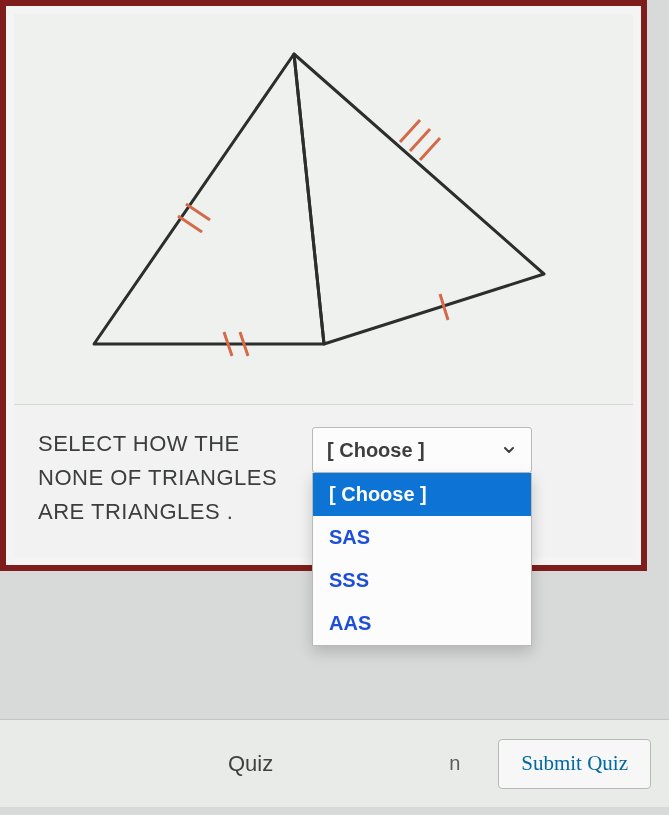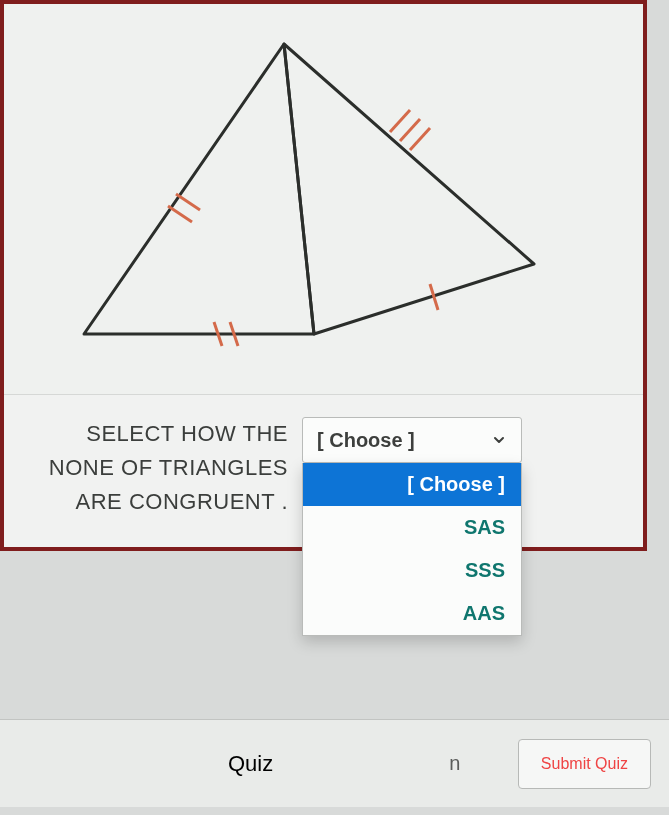--- a/index.html
+++ b/index.html
@@ -6,24 +6,23 @@
   body {
     font-family: "Helvetica Neue", Arial, sans-serif;
     background: #d8dad9;
     width: 669px;
     height: 815px;
     overflow: hidden;
     position: relative;
   }
   .question-card {
     background: #f3f4f3;
-    border: 4px solid #7f1d1d;
+    border: 6px solid #7f1d1d;
     margin: 0 22px 0 0;
-    padding: 0;
-    text-align: right;
+    padding: 8px;
   }
   .figure-area {
     background: #eff1ef;
     padding: 10px 20px 20px 30px;
     border-bottom: 1px solid #d6d8d6;
   }
   .triangle-svg { display:block; }
   .prompt-row {
     display: flex;
     align-items: flex-start;
@@ -61,58 +60,59 @@
     width: 220px;
     background: #fbfcfb;
     border: 1px solid #b9bbb9;
     border-top: none;
     box-shadow: 0 6px 14px rgba(0,0,0,.18);
     z-index: 50;
   }
   .dropdown-item {
     padding: 10px 16px;
     font-size: 20px;
-    color: #0f766e;
+    color: #1d4ed8;
     cursor: pointer;
   }
   .dropdown-item.selected {
     background: #0d74d6;
     color: #fff;
   }
   .footer-bar {
     position: absolute;
     left: 0; right: 0;
     bottom: 8px;
     border-top: 1px solid #c2c4c2;
     background: #e9ebe9;
     height: 88px;
     display: flex;
     align-items: center;
     padding: 0 18px;
   }
   .quiz-label {
     font-size: 22px;
-    color: #000000;
+    color: #404040;
     margin-left: 210px;
   }
   .stray-n {
     font-size: 20px;
     color: #5a5c5a;
     margin-left: 176px;
   }
   .submit-btn {
     margin-left: auto;
     height: 50px;
     padding: 0 22px;
     background: #f6f7f6;
     border: 1px solid #b7b9b7;
     border-radius: 4px;
-    font-size: 16px;
-    color: #ef4444;
+    font-size: 21px;
+    color: #0369a1;
     cursor: pointer;
+    font-family: Liberation Serif, serif;
   }
   .chev { width:16px; height:16px; }
 </style>
 </head>
 <body>
 
 <div class="question-card">
 
   <div class="figure-area">
     <svg class="triangle-svg" width="520" height="360" viewBox="0 0 520 360">
@@ -136,21 +136,21 @@
 
         <line x1="396" y1="270" x2="404" y2="296"></line>
       </g>
     </svg>
   </div>
 
   <div class="prompt-row">
     <div class="prompt-text">
       <span>SELECT HOW THE</span><br>
       <span>NONE OF TRIANGLES</span><br>
-      <span>ARE CONGRUENT .</span>
+      <span>ARE TRIANGLES .</span>
     </div>
 
     <div class="select-wrap">
       <div class="select-box">
         <span>[ Choose ]</span>
         <svg class="chev" viewBox="0 0 24 24">
             <path d="M6 9l6 6 6-6" fill="none" stroke="#3d3f3d" stroke-width="3" stroke-linecap="round" stroke-linejoin="round"></path>
           </svg>
       </div>
       <div class="dropdown">

